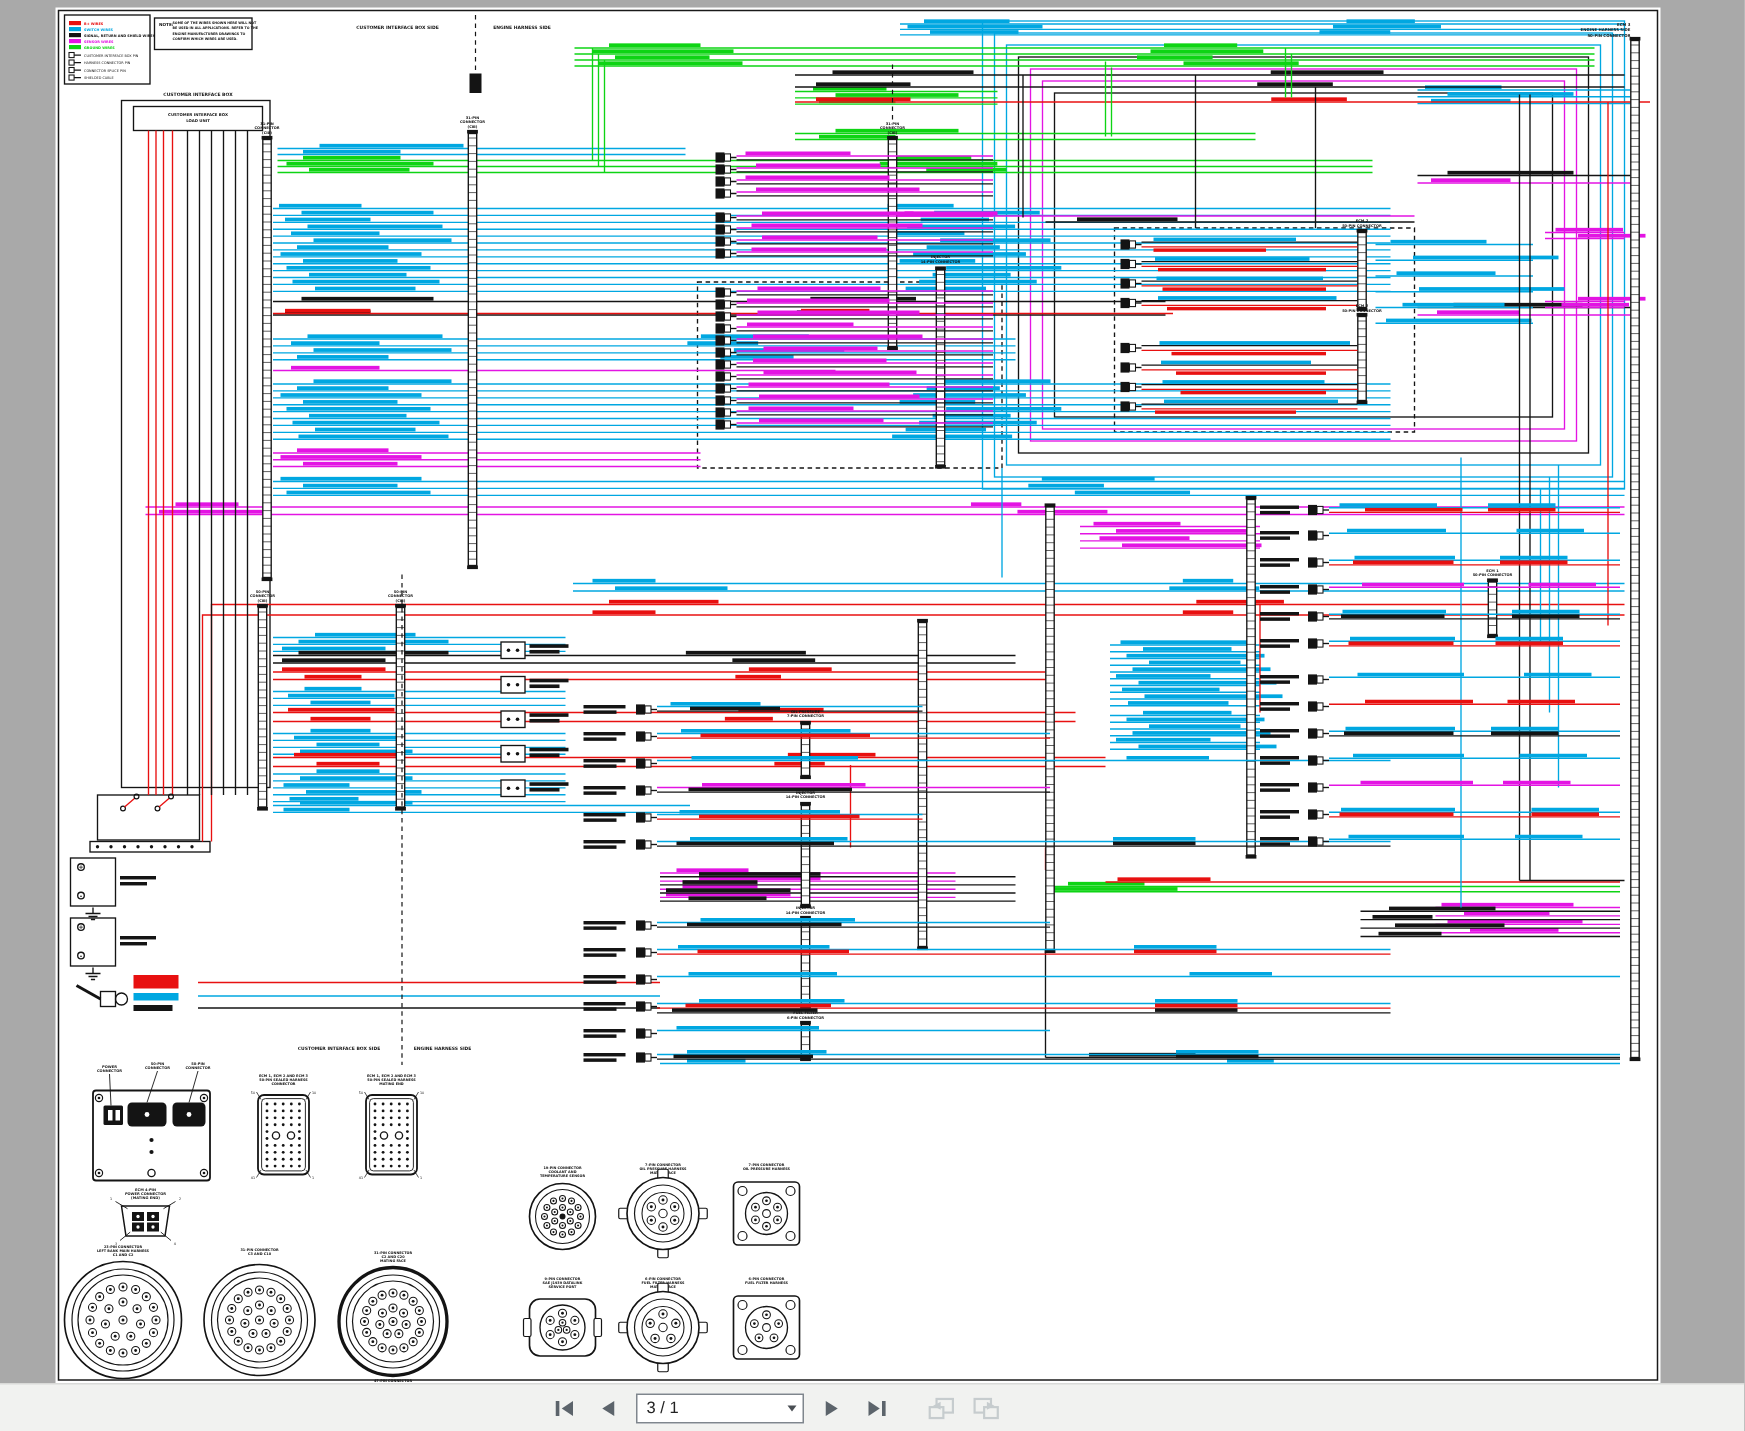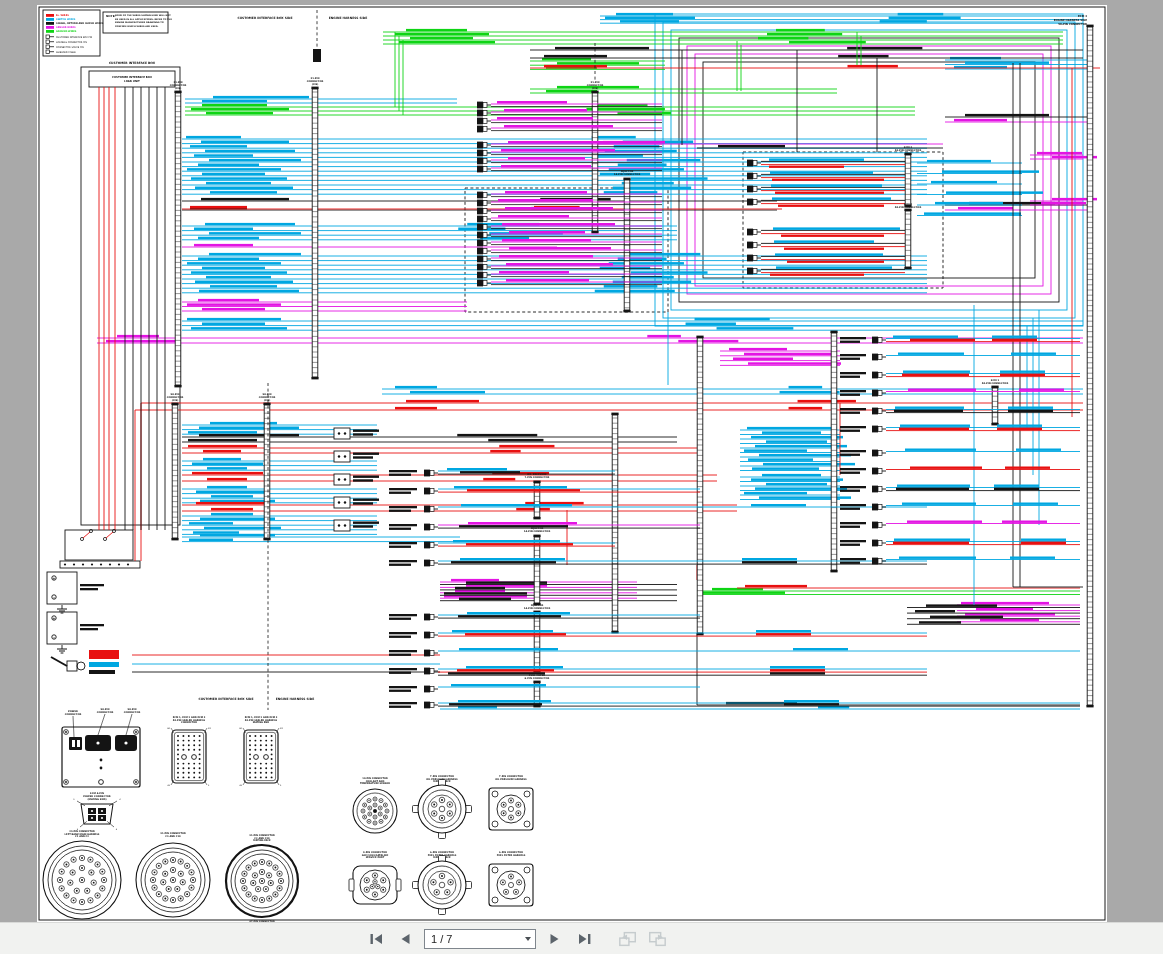--- a/index.html
+++ b/index.html
@@ -2111,21 +2111,21 @@
           <rect x="1.5" y="2" width="2.4" height="10" fill="#5c646b"></rect>
           <polygon points="13,2 5.5,7 13,12" fill="#5c646b"></polygon>
         </svg>
       </button>
       <button class="tb-btn">
         <svg width="12" height="14" viewBox="0 0 12 14">
           <polygon points="10.5,2 2.5,7 10.5,12" fill="#5c646b"></polygon>
         </svg>
       </button>
       <div class="combo">
-        <span class="combo-val">1 / 7</span>
+        <span class="combo-val">3 / 1</span>
         <span class="combo-arrow"></span>
       </div>
       <button class="tb-btn">
         <svg width="12" height="14" viewBox="0 0 12 14">
           <polygon points="1.5,2 9.5,7 1.5,12" fill="#5c646b"></polygon>
         </svg>
       </button>
       <button class="tb-btn">
         <svg width="15" height="14" viewBox="0 0 15 14">
           <polygon points="2,2 9.5,7 2,12" fill="#5c646b"></polygon>

